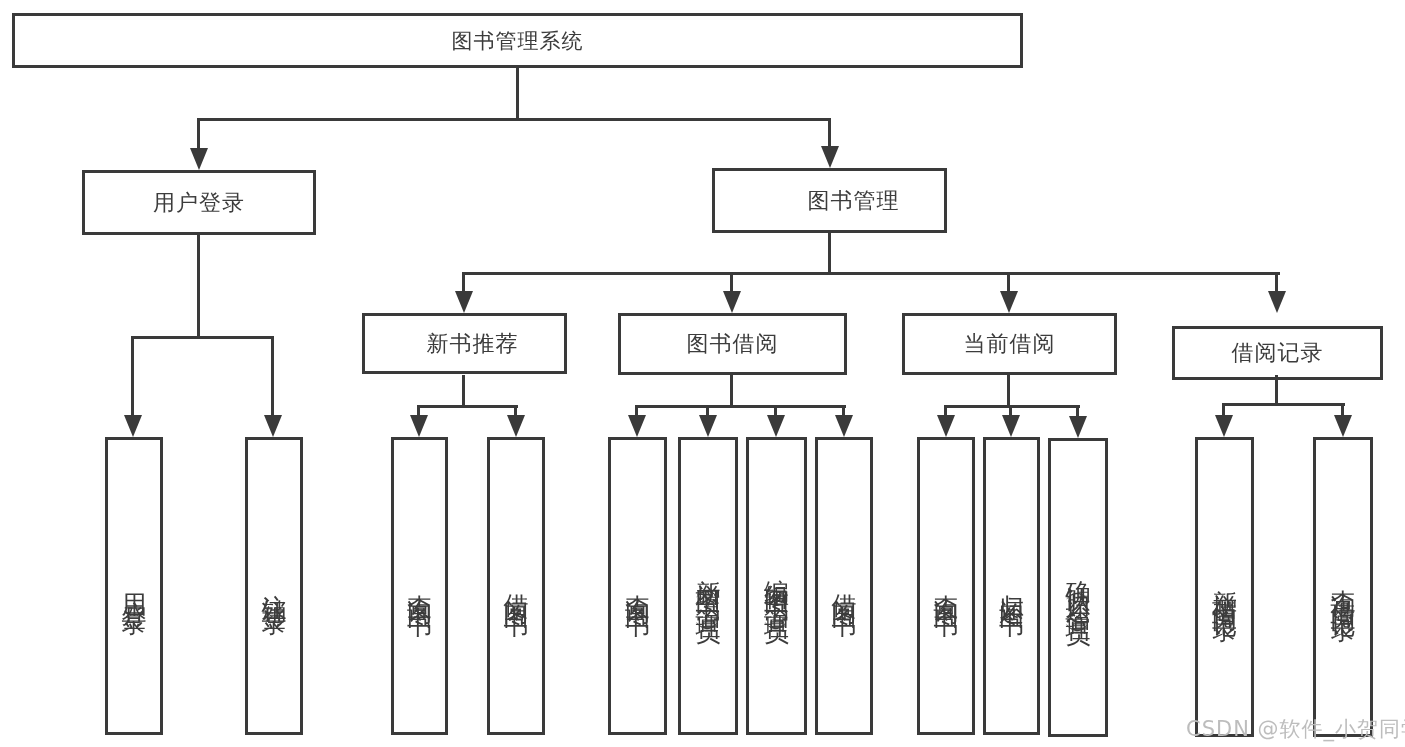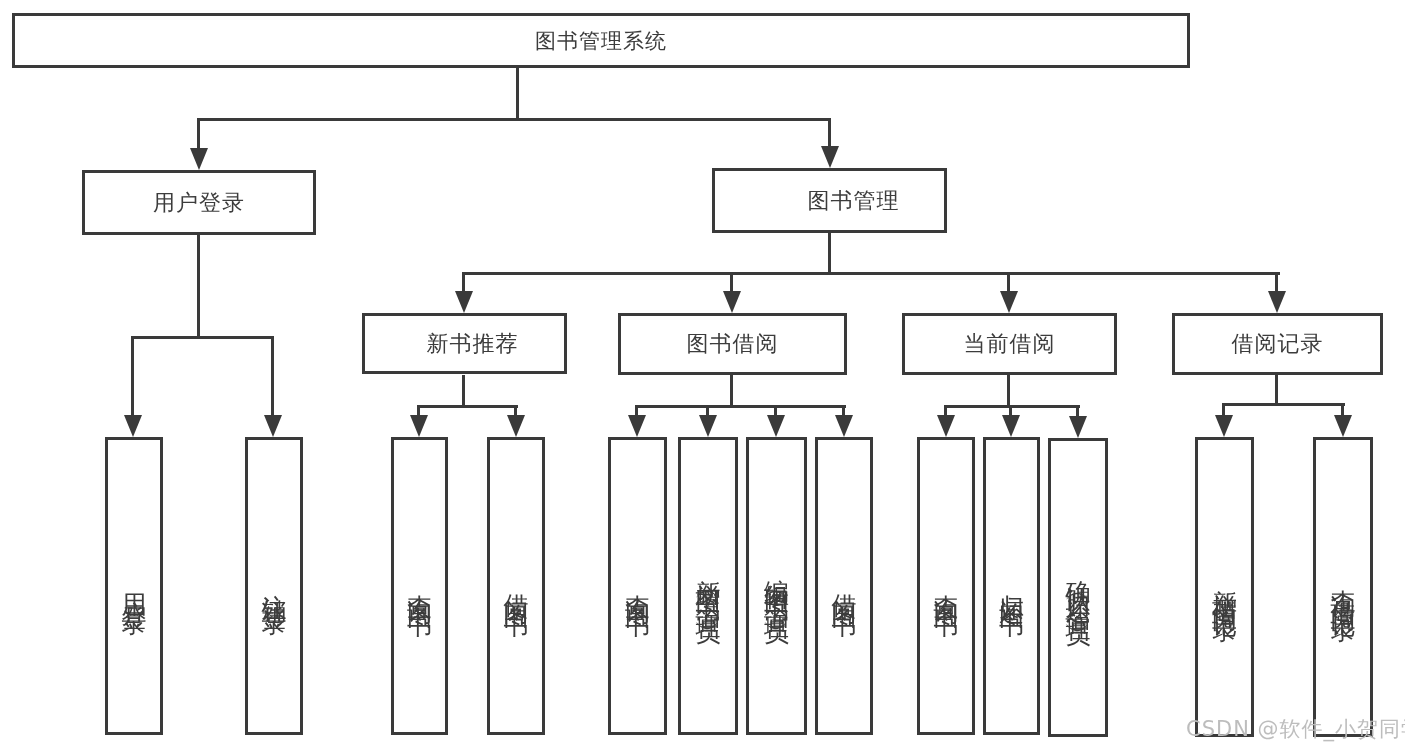--- a/index.html
+++ b/index.html
@@ -48,21 +48,21 @@
     letter-spacing:1px;
     white-space:nowrap;
     z-index:10;
   }
 </style>
 </head>
 <body>
 
 <div id="canvas">
 
-  <div class="box" style="left:12px;top:13px;width:1178px;height:55px;">
+  <div class="box" style="left:12px;top:13px;width:1011px;height:55px;">
     <span class="root-label">图书管理系统</span>
   </div>
 
   <div class="vline" style="left:516px;top:68px;height:53px;"></div>
   <div class="hline" style="left:199px;top:118px;width:632px;"></div>
   <div class="vline" style="left:197px;top:118px;height:32px;"></div>
   <div class="arrow" style="left:190px;top:148px;"></div>
   <div class="vline" style="left:828px;top:118px;height:30px;"></div>
   <div class="arrow" style="left:821px;top:146px;"></div>
 
@@ -93,21 +93,21 @@
 
   <div class="box" style="left:362px;top:313px;width:205px;height:61px;padding-left:16px;">
     <span class="h-label">新书推荐</span>
   </div>
   <div class="box" style="left:902px;top:313px;width:215px;height:62px;">
     <span class="h-label">当前借阅</span>
   </div>
   <div class="box" style="left:618px;top:313px;width:229px;height:62px;">
     <span class="h-label">图书借阅</span>
   </div>
-  <div class="box" style="left:1172px;top:313px;width:211px;height:62px;">
+  <div class="box" style="left:1172px;top:326px;width:211px;height:54px;">
     <span class="h-label">借阅记录</span>
   </div>
 
   <div class="vline" style="left:462px;top:375px;height:33px;"></div>
   <div class="hline" style="left:417px;top:405px;width:101px;"></div>
   <div class="vline" style="left:417px;top:405px;height:14px;"></div>
   <div class="arrow" style="left:410px;top:415px;"></div>
   <div class="vline" style="left:514px;top:405px;height:14px;"></div>
   <div class="arrow" style="left:507px;top:415px;"></div>
 

